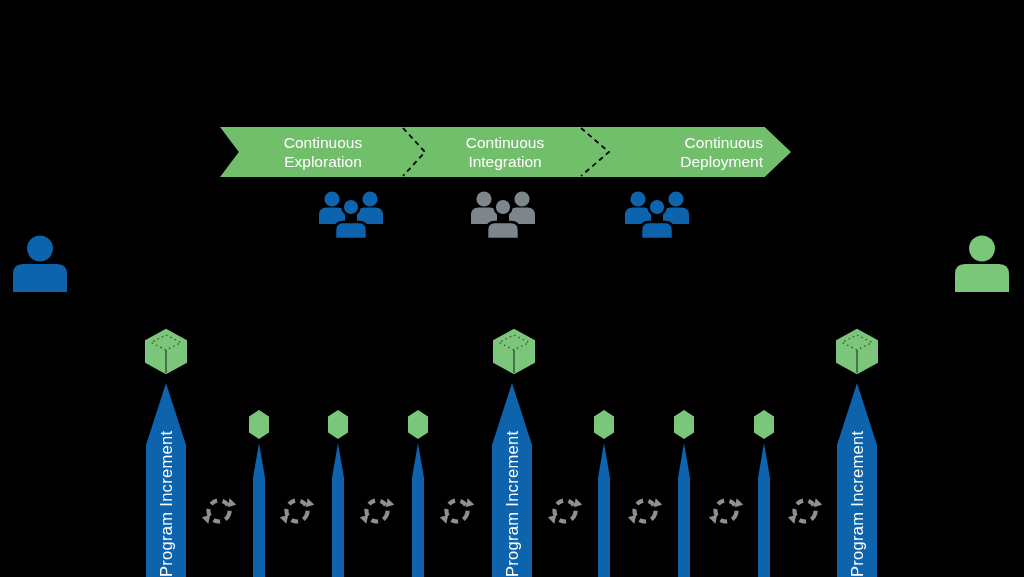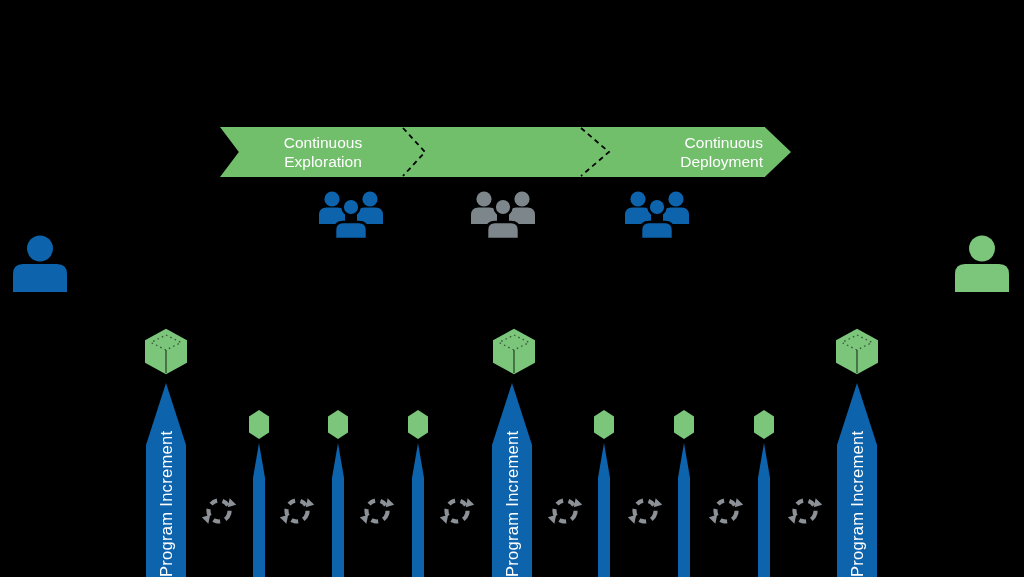--- a/index.html
+++ b/index.html
@@ -85,20 +85,21 @@
 
 <div id="canvas">
 
   <div class="abs band">
     <div class="band-shape"></div>
     <svg class="band-dashes" viewBox="0 0 571 50">
       <polyline points="183,1 205,25 183,49"></polyline>
       <polyline points="361,1 389,25 361,49"></polyline>
     </svg>
     <div class="stage-label s1">Continuous Exploration</div>
+    <div class="stage-label s2">Continuous Integration</div>
     <div class="stage-label s3">Continuous Deployment</div>
   </div>
 
   <svg class="abs team t1" viewBox="0 0 70 49">
     <g class="fill-blue">
       <circle cx="16" cy="8" r="7.6"></circle>
       <path d="M3,33 v-9 q0,-7.5 7.5,-7.5 h11 q7.5,0 7.5,7.5 v9 z"></path>
       <circle cx="54" cy="8" r="7.6"></circle>
       <path d="M41,33 v-9 q0,-7.5 7.5,-7.5 h11 q7.5,0 7.5,7.5 v9 z"></path>
       <circle class="front-outline" cx="35" cy="16" r="8.4"></circle>

